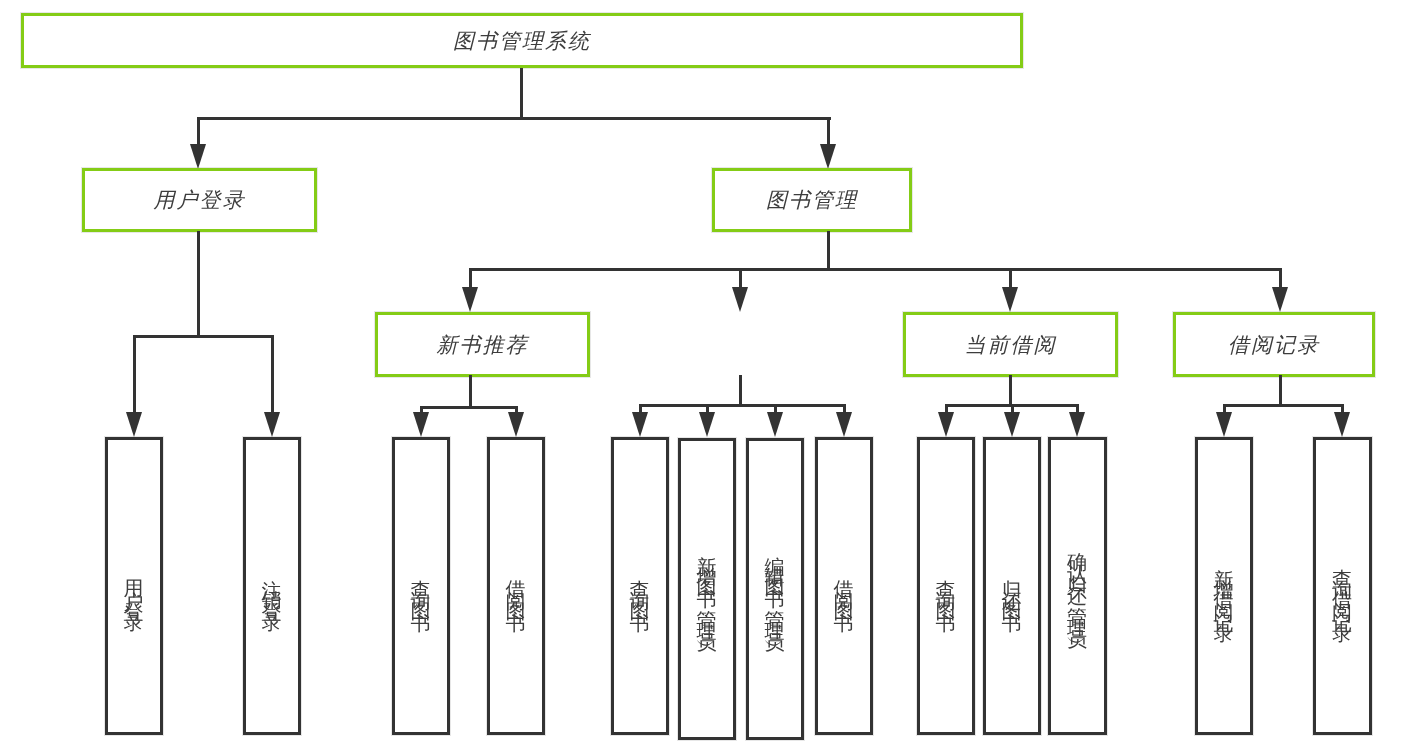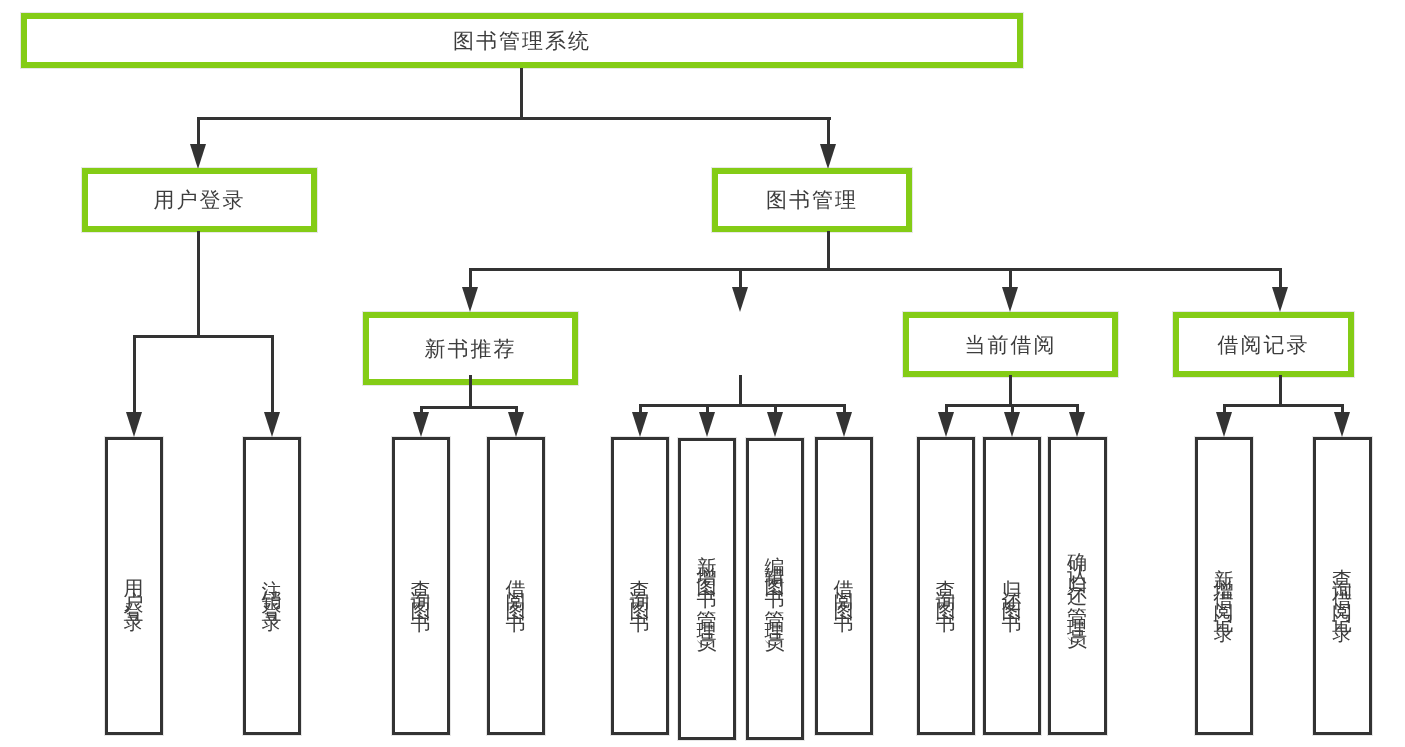--- a/index.html
+++ b/index.html
@@ -6,27 +6,28 @@
   .diagram{
     position:relative;
     width:1405px;height:747px;
     background:#fff;
     font-family:"Liberation Sans","DejaVu Sans",sans-serif;
     overflow:hidden;
   }
   .box{
     position:absolute;
     box-sizing:border-box;
-    border:6px solid #84cc16;
+    border:3px solid #84cc16;
     background:#ffffff;
     color:#3d3d3d;
     display:flex;align-items:center;justify-content:center;
     font-size:21px;
     letter-spacing:2px;
     box-shadow:0 0 0 1px rgba(60,60,60,0.12);
+    font-style:italic;
   }
   .vbox{
     position:absolute;
     box-sizing:border-box;
     border:3px solid #333333;
     background:#ffffff;
     color:#3d3d3d;
     display:flex;align-items:center;justify-content:center;
     writing-mode:vertical-rl;
     text-orientation:mixed;
@@ -80,23 +81,23 @@
   <div class="hline" style="left:469px;top:268px;width:812px"></div>
   <div class="vline" style="left:469px;top:268px;height:20px"></div>
   <div class="arrow" style="left:462px;top:287px"></div>
   <div class="vline" style="left:739px;top:268px;height:20px"></div>
   <div class="arrow" style="left:732px;top:287px"></div>
   <div class="vline" style="left:1009px;top:268px;height:20px"></div>
   <div class="arrow" style="left:1002px;top:287px"></div>
   <div class="vline" style="left:1279px;top:268px;height:20px"></div>
   <div class="arrow" style="left:1272px;top:287px"></div>
 
-  <div class="box" style="left:363px;top:312px;width:215px;height:73px">新书推荐</div>
+  <div class="box" style="left:375px;top:312px;width:215px;height:65px">新书推荐</div>
   <div class="box" style="left:903px;top:312px;width:215px;height:65px">当前借阅</div>
-  <div class="box" style="left:1173px;top:312px;width:181px;height:65px">借阅记录</div>
+  <div class="box" style="left:1173px;top:312px;width:202px;height:65px">借阅记录</div>
 
   <div class="vline" style="left:469px;top:375px;height:33px"></div>
   <div class="hline" style="left:420px;top:406px;width:98px"></div>
   <div class="vline" style="left:420px;top:406px;height:8px"></div>
   <div class="arrow" style="left:413px;top:412px"></div>
   <div class="vline" style="left:515px;top:406px;height:8px"></div>
   <div class="arrow" style="left:508px;top:412px"></div>
 
   <div class="vline" style="left:739px;top:375px;height:31px"></div>
   <div class="hline" style="left:639px;top:404px;width:206px"></div>

